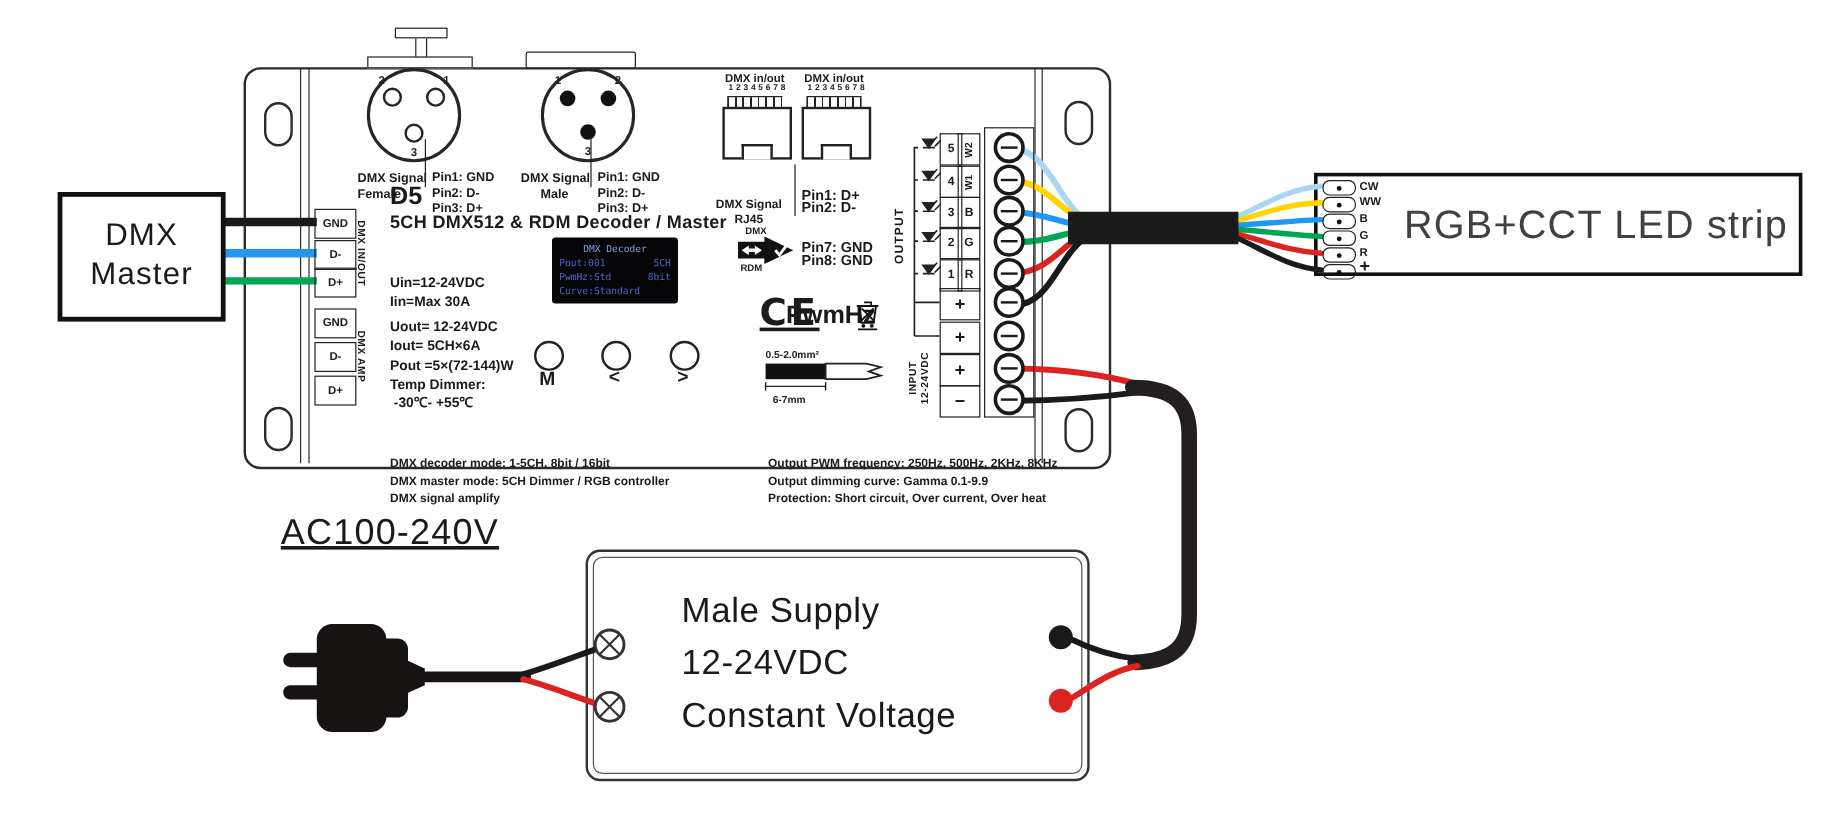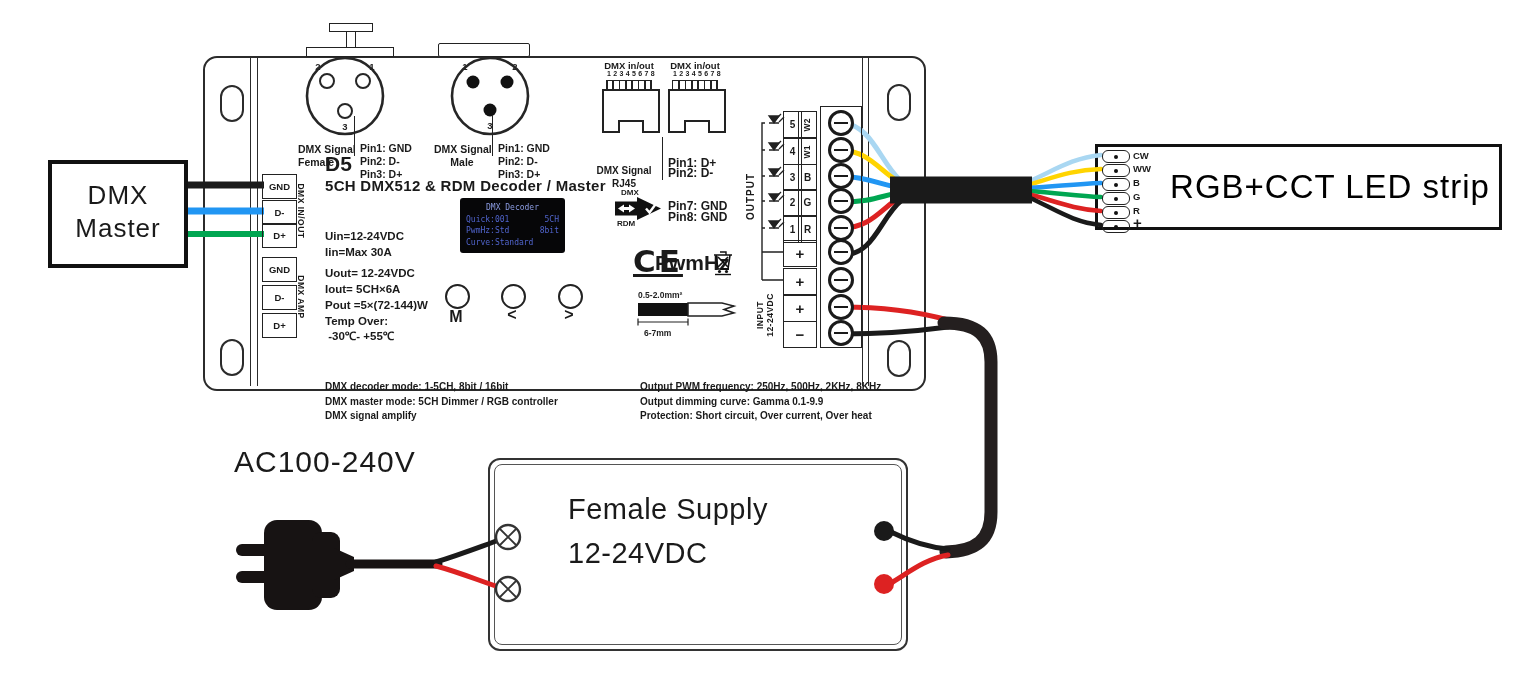--- a/index.html
+++ b/index.html
@@ -41,21 +41,21 @@
   .jacklab{font:700 9.5px "Liberation Sans",sans-serif;text-align:center;width:80px;z-index:6;}
   
   .chbox{width:17px;height:25px;border:1.6px solid #222;font:700 10px "Liberation Sans",sans-serif;z-index:6;background:transparent;}
   .plusbox{left:783px;width:32px;height:25px;border:1.6px solid #222;font:700 15px "Liberation Sans",sans-serif;z-index:6;background:transparent;}
   .screw{width:26px;height:26px;border:3px solid #1a1a1a;border-radius:50%;background:#fff;z-index:6;box-sizing:border-box;}
   .screw i{display:block;width:14px;height:2.6px;background:#1a1a1a;}
   
   .pad{left:1102px;width:26px;height:11px;border:1.6px solid #222;border-radius:6px;z-index:6;background:transparent;}
   .pad i{display:block;width:4px;height:4px;border-radius:50%;background:#111;}
   .padlab{left:1133px;font:700 9.5px "Liberation Sans",sans-serif;z-index:6;}
-  .bigtxt{font:400 33px "Liberation Sans",sans-serif;letter-spacing:1px;color:#000000;z-index:6;text-align:center;}
+  .bigtxt{font:400 33px "Liberation Sans",sans-serif;letter-spacing:1px;color:#404040;z-index:6;text-align:center;}
   svg{position:absolute;left:0;top:0;z-index:4;pointer-events:none;}
   svg.top{z-index:6;}
 </style>
 </head>
 <body>
 
 <div id="stage">
 
   <svg width="1536" height="686" viewBox="0 0 1536 686">
 
@@ -167,27 +167,27 @@
 
   <div class="abs" style="left:325px;top:152px;font:800 21px 'Liberation Sans',sans-serif;z-index:6;">D5</div>
   <div class="abs" style="left:325px;top:177px;font:800 15px 'Liberation Sans',sans-serif;letter-spacing:.3px;z-index:6;">5CH DMX512 &amp; RDM Decoder / Master</div>
   <div class="abs spec" style="left:325px;top:196px;">
     <div>Uin=12-24VDC</div><div>Iin=Max 30A</div>
   </div>
   <div class="abs spec" style="left:325px;top:233px;">
     <div>Uout= 12-24VDC</div><div>Iout= 5CH×6A</div><div>Pout =5×(72-144)W</div>
   </div>
   <div class="abs spec" style="left:325px;top:284px;line-height:15px;">
-    <div>Temp Over:</div><div> -30℃- +55℃</div>
+    <div>Temp Dimmer:</div><div> -30℃- +55℃</div>
   </div>
 
   <div class="abs oled">
     <div class="t">DMX Decoder</div>
     <div class="r">
-        <span>Quick:001</span>
+        <span>Pout:001</span>
         <span>5CH</span>
       </div>
     <div class="r">
         <span>PwmHz:Std</span>
         <span>8bit</span>
       </div>
     <div class="r">
         <span>Curve:Standard</span>
       </div>
   </div>
@@ -403,19 +403,20 @@
   <div class="abs padlab" style="top:163px;">WW</div>
   <div class="abs padlab" style="top:177px;">B</div>
   <div class="abs padlab" style="top:191px;">G</div>
   <div class="abs padlab" style="top:205px;">R</div>
   <div class="abs padlab" style="top:214px;font-size:15px;">+</div>
   <div class="abs bigtxt cc" style="left:1165px;top:144px;width:330px;height:86px;">RGB+CCT LED strip</div>
 
   <div class="abs" style="left:488px;top:458px;width:420px;height:193px;border:2.4px solid #333;border-radius:12px;z-index:3;box-sizing:border-box;"></div>
   <div class="abs" style="left:494px;top:464px;width:408px;height:181px;border:1.5px solid #555;border-radius:8px;z-index:3;box-sizing:border-box;"></div>
   <div class="abs" style="left:568px;top:487px;font:400 29px/44px 'Liberation Sans',sans-serif;letter-spacing:.5px;z-index:6;">
-    <div>Female Supply</div>
+    <div>Male Supply</div>
       <div>12-24VDC</div>
-  </div>
-
-  <div class="abs" style="left:234px;top:445px;font:400 30px 'Liberation Sans',sans-serif;letter-spacing:1px;z-index:6;">AC100-240V</div>
+      <div>Constant Voltage</div>
+  </div>
+
+  <div class="abs" style="left:234px;top:427px;font:400 30px 'Liberation Sans',sans-serif;letter-spacing:1px;z-index:6;text-decoration:underline;">AC100-240V</div>
 
 </div>
 
 </body></html>

